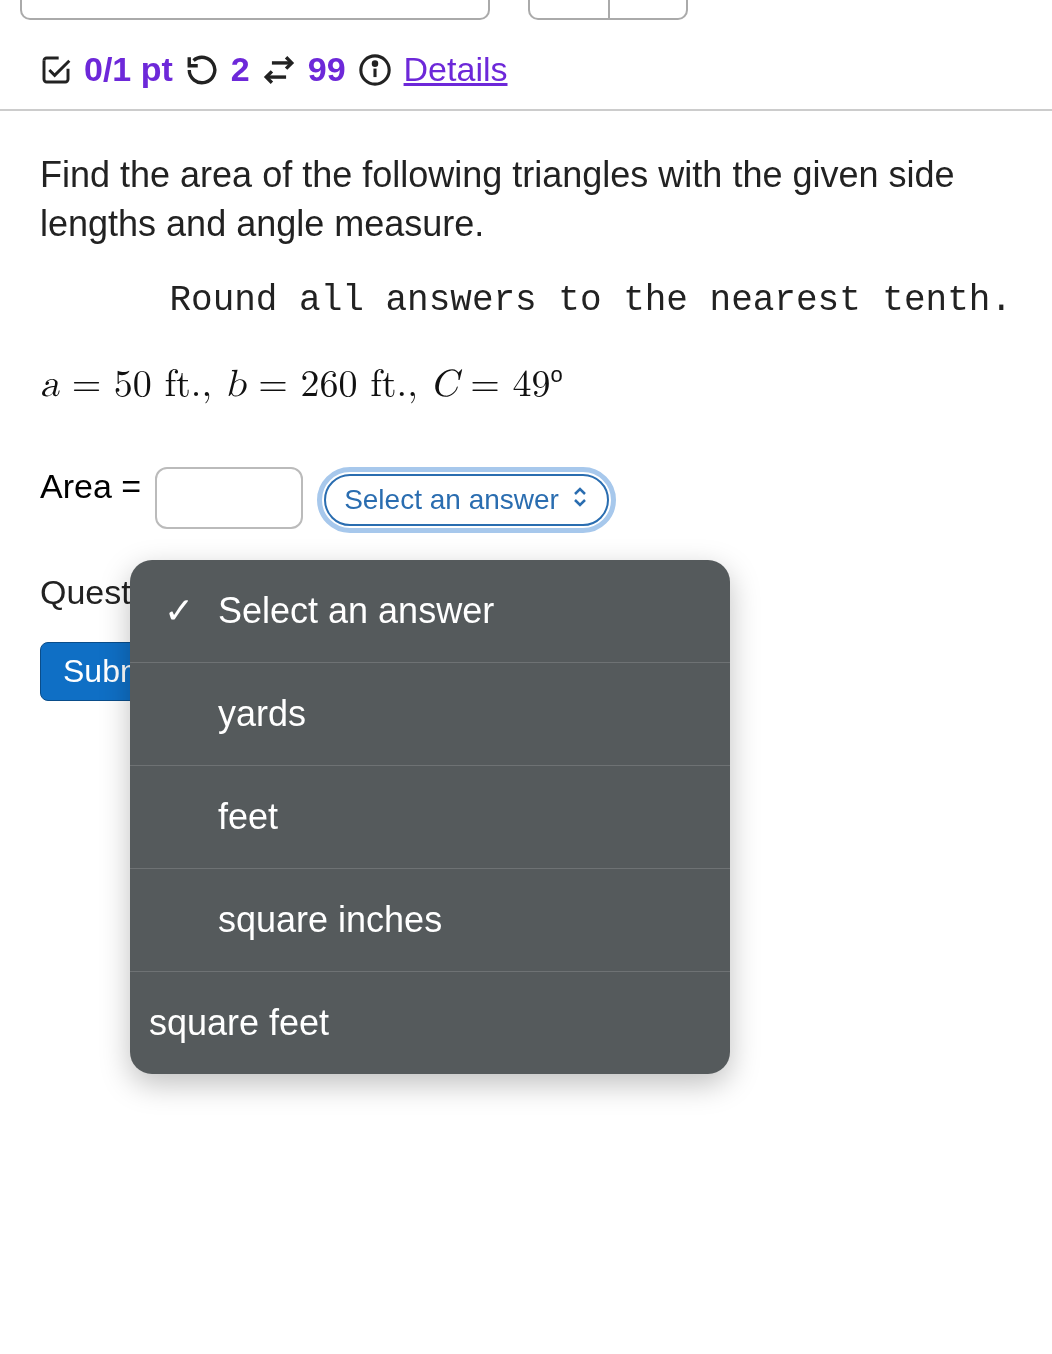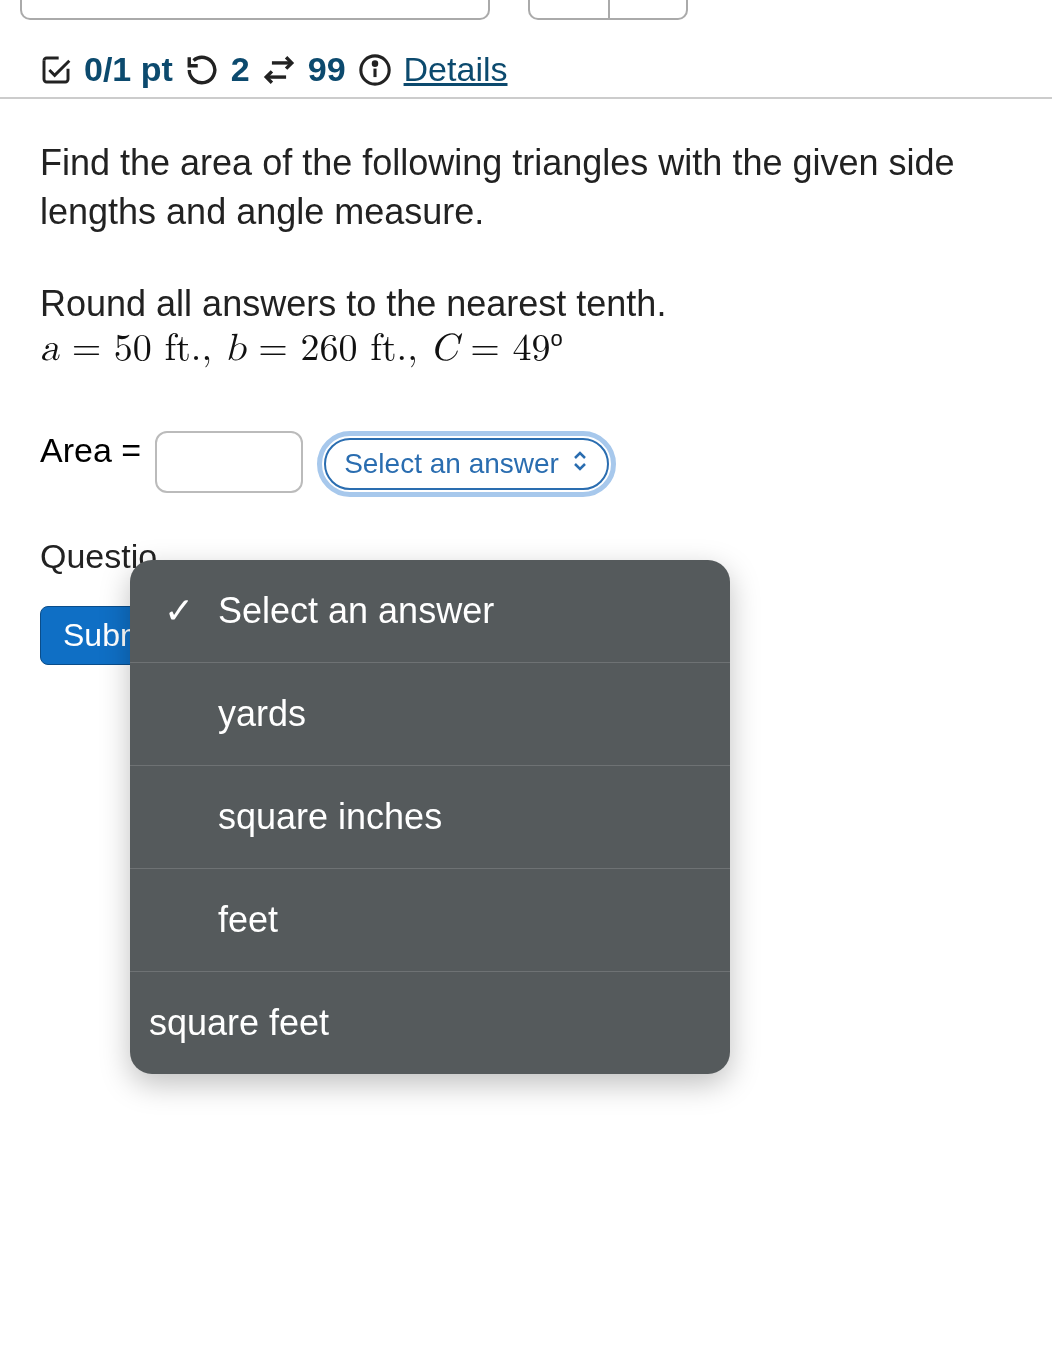--- a/index.html
+++ b/index.html
@@ -32,43 +32,45 @@
     border-top: none;
     border-radius: 0 0 10px 10px;
   }
   .box-right .seg:first-child { border-right: none; border-radius: 0 0 0 10px; }
   .box-right .seg:last-child { border-radius: 0 0 10px 0; }
 
   .meta-row {
     display: flex;
     align-items: center;
     gap: 12px;
-    padding: 30px 40px 8px 40px;
+    padding: 30px 40px 20px 40px;
     font-size: 34px;
     font-weight: 600;
-    color: #0c4a6e;
+    color: #6d28d9;
     border-bottom: 2px solid #ccc;
   }
   .meta-row .icon { display: inline-flex; }
   .meta-row .details { font-weight: 400; font-size: 34px; text-decoration: underline; }
 
   .content {
     padding: 40px 40px 0 40px;
   }
   .prompt {
     font-size: 36px;
     line-height: 1.35;
     color: #222;
-    margin-bottom: 47px;
+    margin-bottom: 32px;
     font-family: "Trebuchet MS", -apple-system, sans-serif;
   }
   .round {
     font-size: 36px;
     color: #222;
-    font-family: Liberation Sans, sans-serif;
+    margin-bottom: 40px;
+    font-family: Liberation Mono, monospace;
+    text-align: right;
   }
   .math {
     font-family: "Latin Modern Math", "STIX Two Math", Cambria, Georgia, serif;
     font-size: 38px;
     color: #111;
     margin-bottom: 60px;
   }
   .math .deg { font-size: 22px; vertical-align: super; font-family: sans-serif;}
   .math .it { font-style: italic; }
 
@@ -224,17 +226,17 @@
     </div>
   </div>
 
   <div class="qh">Questio</div>
 
   <button class="submit-btn">Subm</button>
 
   <div class="dropdown">
     <div class="dd-item selected">Select an answer</div>
     <div class="dd-item">yards</div>
+    <div class="dd-item">feet</div>
     <div class="dd-item">square inches</div>
-    <div class="dd-item">feet</div>
     <div class="dd-item">square feet</div>
   </div>
 </div>
 
 </body></html>

